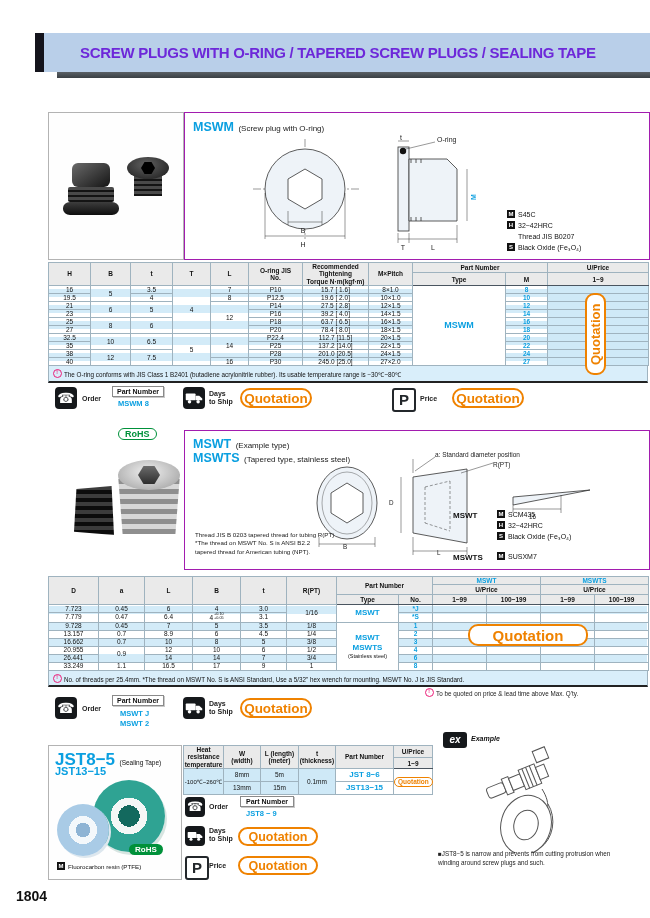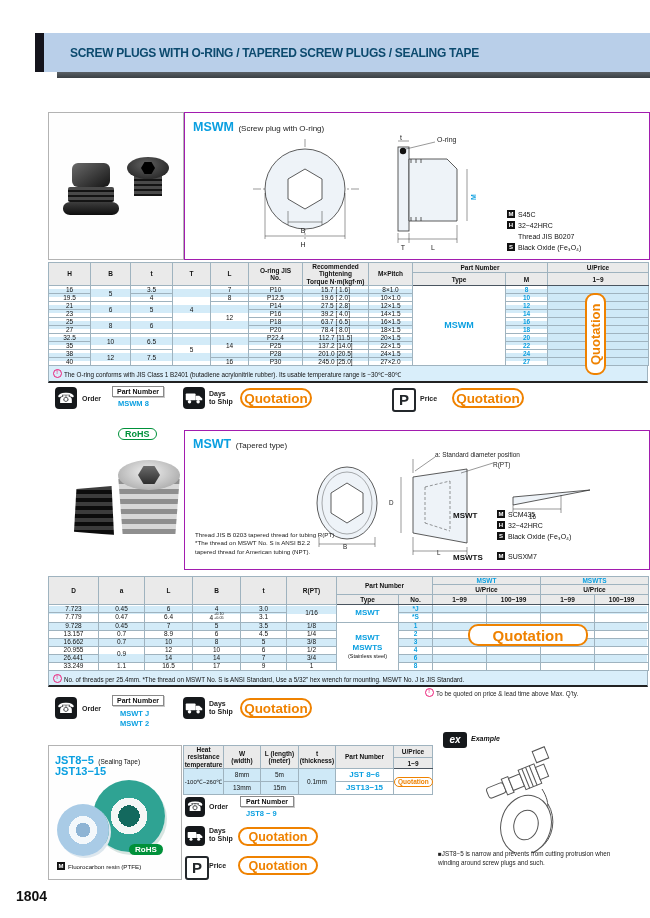--- a/index.html
+++ b/index.html
@@ -3,21 +3,21 @@
 <meta charset="utf-8">
 <style>
   html,body{margin:0;padding:0;}
   body{width:650px;height:918px;position:relative;background:#fff;font-family:"Liberation Sans",sans-serif;color:#111;overflow:hidden;}
   .abs{position:absolute;}
   .pre{white-space:pre-line;}
   .blu{color:#0a9fe0;font-weight:bold;}
 
   
   #titlebar{left:35px;top:33px;right:0;height:39px;background:#b9cfe9;border-left:9px solid #14141c;display:flex;align-items:center;padding-left:26px;box-sizing:border-box;}
-  #titlebar h1{font-size:12px;letter-spacing:-0.3px;margin:0;font-weight:bold;color:#0c4a6e;}
+  #titlebar h1{font-size:15px;letter-spacing:-0.3px;margin:10px;font-weight:bold;color:#6d28d9;}
   #titleshadow{left:57px;top:72px;right:0;height:6px;background:linear-gradient(#5a6066,#3a3f44);}
 
   
   .photobox{border:1px solid #b3b3b3;background:#fefefe;}
   .diagbox{border:1px solid #a21caf;background:#fff;}
   .code-hd{font-size:12.5px;}
   .code-sub{font-size:8px;color:#222;font-weight:normal;}
   .matline{font-size:7px;line-height:11px;white-space:nowrap;}
   .bsq{display:inline-block;width:8px;height:8px;background:#111;color:#fff;font-size:6px;line-height:8px;text-align:center;font-weight:bold;margin-right:3px;vertical-align:1px;}
 
@@ -303,21 +303,25 @@
 <div class="abs" style="left:116px;top:460px;width:66px;height:88px;">
   <div style="width:66px;height:60px;margin-top:14px;background:repeating-linear-gradient(180deg,#d8d8d8 0 5px,#8f8f8f 5px 10px);clip-path:polygon(3% 0,97% 0,90% 100%,10% 100%);"></div>
   <div style="position:absolute;left:2px;top:0;width:62px;height:30px;background:radial-gradient(ellipse at 48% 40%,#f0f0f0,#9a9a9a);border-radius:50%;">
     <div class="hex" style="position:absolute;left:20px;top:6px;width:22px;height:18px;background:linear-gradient(#6b6b6b,#2e2e2e);"></div>
   </div>
 </div>
 
 <div class="abs diagbox" style="left:184px;top:430px;width:464px;height:138px;">
   <div class="abs" style="left:8px;top:3px;">
     <span class="blu code-hd">MSWT</span>
-    <span class="code-sub">(Tapered type)</span>
+    <span class="code-sub">(Example type)</span>
+  </div>
+  <div class="abs" style="left:8px;top:17px;">
+    <span class="blu code-hd">MSWTS</span>
+    <span class="code-sub">(Tapered type, stainless steel)</span>
   </div>
   <svg class="abs" style="left:100px;top:16px;" width="320" height="112" viewBox="0 0 320 112">
     <g stroke="#333" stroke-width="0.8" fill="none">
       <ellipse cx="62" cy="56" rx="30" ry="36" fill="#eef3f8"></ellipse>
       <ellipse cx="62" cy="56" rx="25" ry="31" stroke-width="0.4"></ellipse>
       <polygon points="62,36 78,46 78,66 62,76 46,66 46,46" fill="#fff"></polygon>
       <line x1="34" y1="90" x2="34" y2="100" stroke-width="0.5"></line>
         <line x1="90" y1="90" x2="90" y2="100" stroke-width="0.5"></line>
       <line x1="34" y1="97" x2="90" y2="97" stroke-width="0.5"></line>
       <polygon points="128,30 182,22 182,96 128,86" fill="#eef3f8"></polygon>
@@ -536,21 +540,21 @@
         <circle cx="17.5" cy="17" r="2.3"></circle>
       </g>
     </svg>
 </div>
 <div class="abs iclabel pre" style="left:209px;top:700px;">Days
 to Ship</div>
 <div class="abs qbadge" style="left:240px;top:698px;width:72px;height:20px;font-size:13.5px;line-height:17px;">Quotation</div>
 
 <div class="abs photobox" style="left:48px;top:745px;width:132px;height:133px;">
   <div class="abs" style="left:6px;top:4px;">
-    <span class="blu" style="font-size:11px;margin-top:11px;">JST8−5</span>
+    <span class="blu" style="font-size:17px;margin-top:11px;">JST8−5</span>
     <span style="font-size:6.5px;">(Sealing Tape)</span>
   </div>
   <div class="abs blu" style="left:6px;top:19px;font-size:11px;">JST13−15</div>
   <div class="abs" style="left:44px;top:34px;width:72px;height:72px;border-radius:50%;background:radial-gradient(circle,#13695e 0 21%,#f4f7f6 21% 36%,#2fa393 36%);box-shadow:2px 3px 0 #d7e5e1;"></div>
   <div class="abs" style="left:8px;top:58px;width:52px;height:52px;border-radius:50%;background:radial-gradient(circle,#8fb4d4 0 20%,#f4f8fb 20% 38%,#a9cbe6 38%);box-shadow:2px 2px 0 #dde7ee;"></div>
   <div class="abs rohs-f" style="left:80px;top:98px;">RoHS</div>
   <div class="abs" style="left:8px;top:116px;font-size:6.2px;"><span class="bsq">M</span><span>Fluorocarbon resin (PTFE)</span></div>
 </div>
 
 <div class="twrap" style="left:183px;top:745px;width:249px;">

